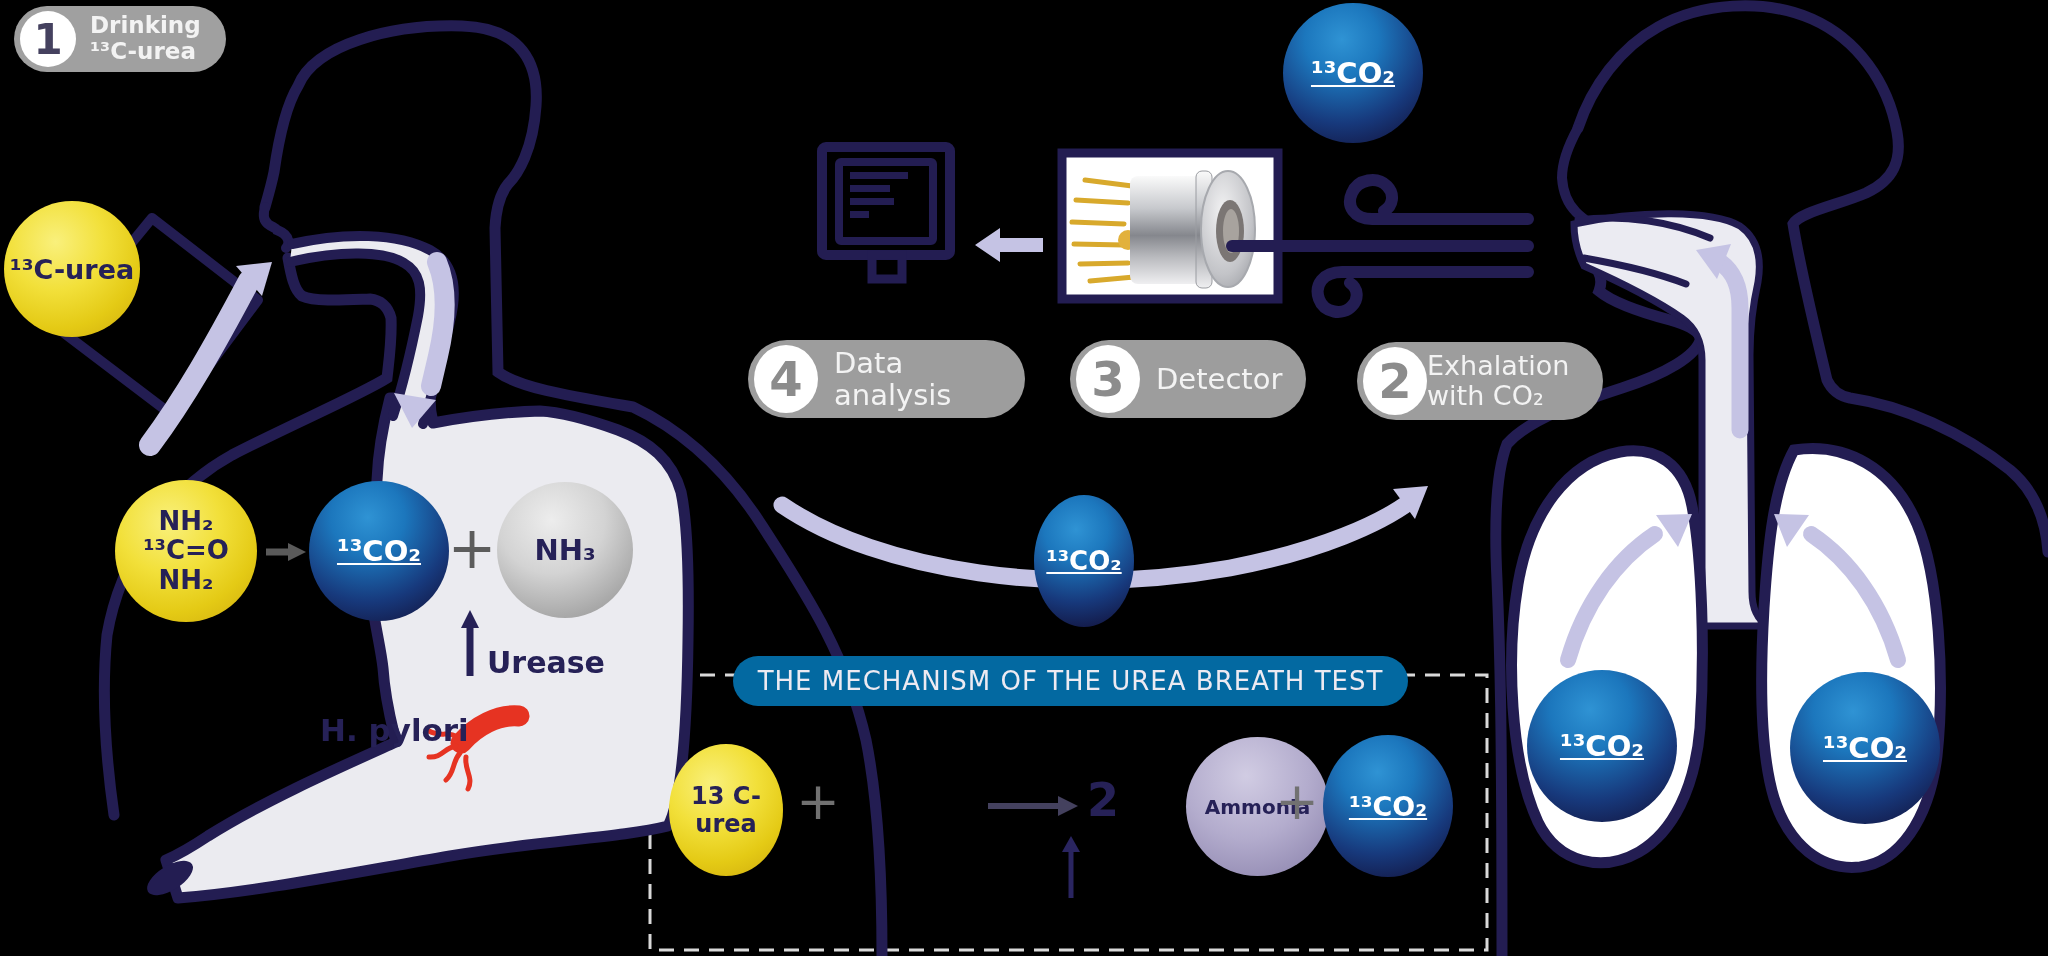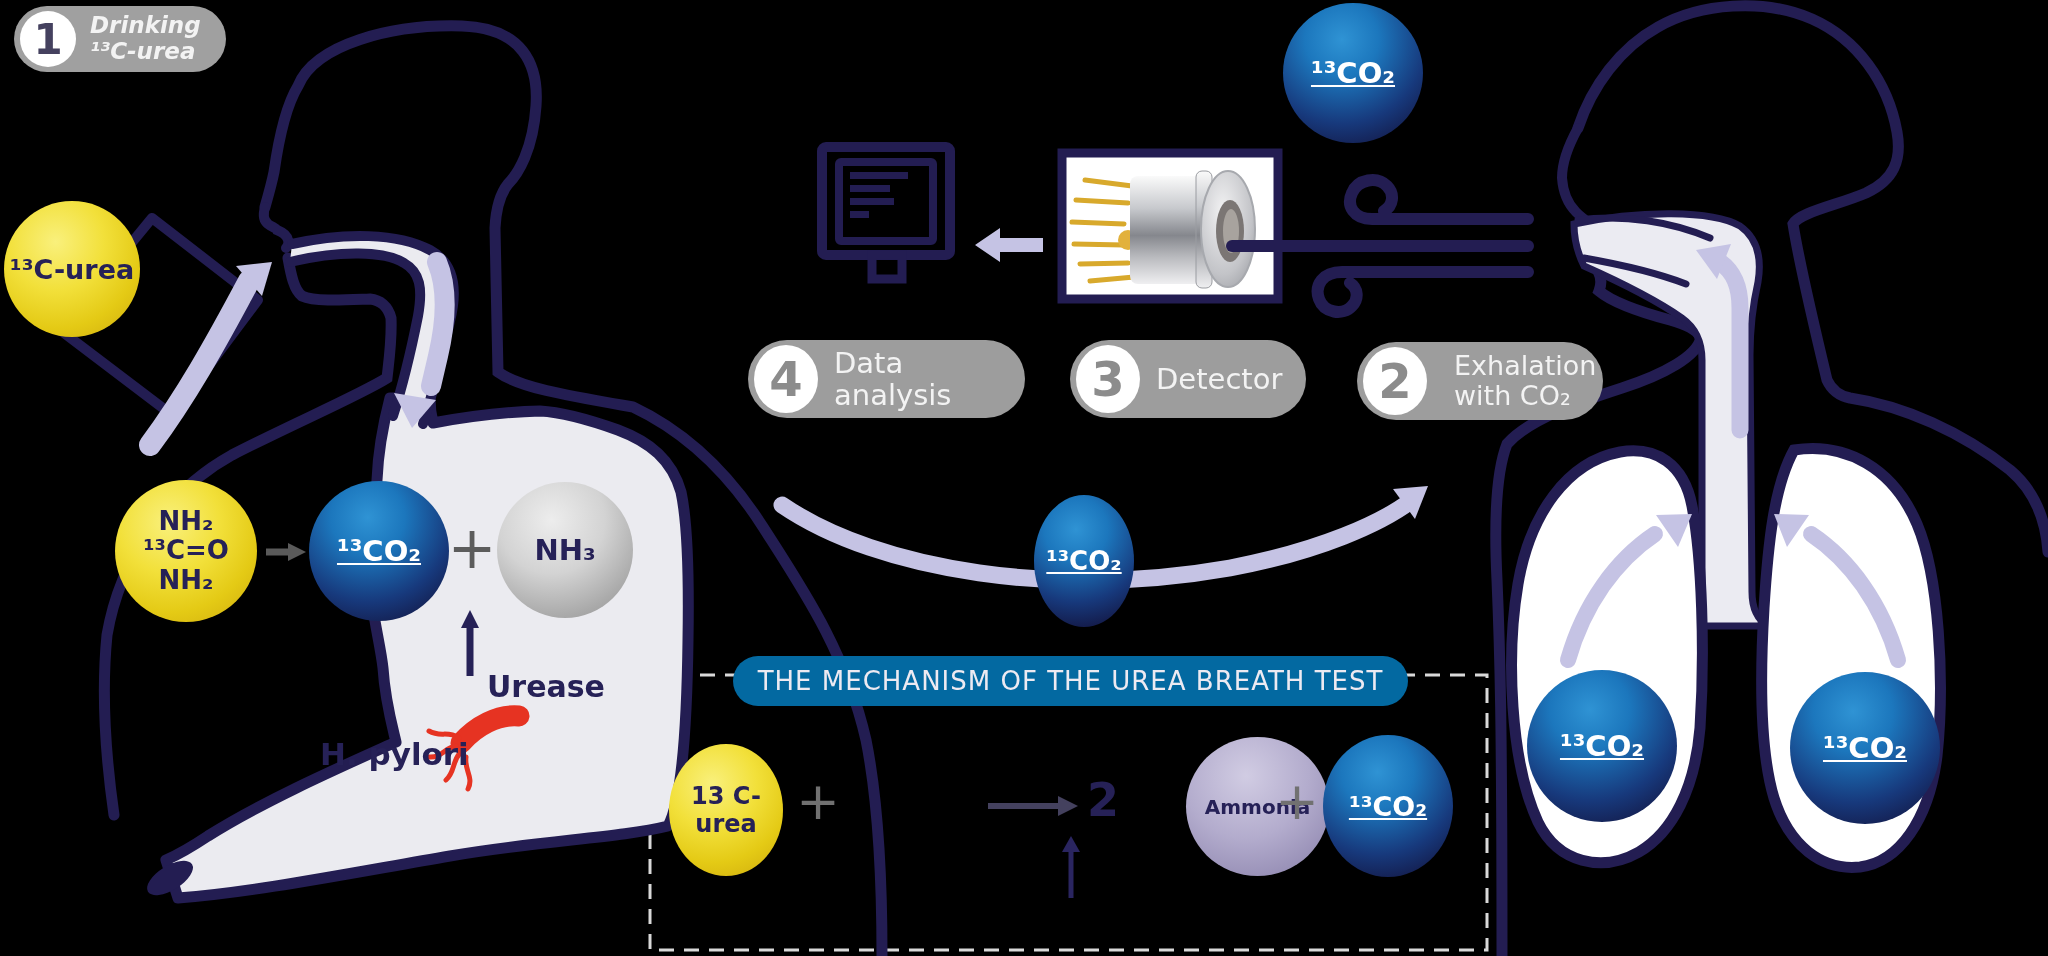--- a/index.html
+++ b/index.html
@@ -12,21 +12,21 @@
   .sph-yellow{background:radial-gradient(circle at 38% 30%, #f9f07c 0%, #f2e03a 38%, #e4ca15 68%, #cda80c 100%);color:#262157;}
   .sph-blue{background:radial-gradient(circle at 42% 26%, #2f93d4 0%, #1c77bd 28%, #17397c 64%, #131540 92%);color:#ffffff;text-decoration:underline;}
   .sph-gray{background:radial-gradient(circle at 40% 28%, #ededed 0%, #d3d3d3 42%, #a9a9a9 76%, #8f8f8f 100%);color:#262157;}
   .sph-water{background:radial-gradient(circle at 45% 32%, #ffffff 0%, #f0f6fd 45%, #dbe8f8 80%, #c9dcf3 100%);color:#262157;}
   .sph-ammonia{background:radial-gradient(circle at 42% 28%, #d1cce3 0%, #b3accd 48%, #968eb5 82%, #8780a7 100%);color:#262157;}
   .pill{position:absolute;background:#9d9d9d;border-radius:39px;display:flex;align-items:center;color:#f3f3f3;}
   .pill .num-circle{background:#ffffff;border-radius:50%;display:flex;align-items:center;justify-content:center;
           font-weight:bold;color:#8c8c8c;flex:0 0 auto;}
   .pill .plabel{font-size:29px;margin-left:16px;line-height:1.12;white-space:pre-line;}
   .prelines{white-space:pre-line;}
-  .navy-label{position:absolute;font-weight:bold;color:#262157;margin-top:24px;}
+  .navy-label{position:absolute;font-weight:bold;color:#262157;}
   #title-pill{position:absolute;left:733px;top:656px;width:675px;height:50px;border-radius:25px;background:#0369a1;
           display:flex;align-items:center;justify-content:center;color:#edeaf2;font-size:26px;letter-spacing:1px;}
   .plus-sign{position:absolute;font-weight:400;display:flex;align-items:center;justify-content:center;}
 </style>
 </head>
 <body>
 
 <div id="canvas">
 
 <svg id="lineart" width="2048" height="956" viewBox="0 0 2048 956">
@@ -135,37 +135,37 @@
   <polygon points="1774,514 1787,547 1809,515" fill="#c5c3e4"></polygon>
 
   <line x1="988" y1="806" x2="1060" y2="806" stroke="#44415e" stroke-width="6"></line>
   <polygon points="1078,806 1058,796 1058,816" fill="#44415e"></polygon>
   <line x1="1071" y1="898" x2="1071" y2="850" stroke="#2a2560" stroke-width="5"></line>
   <polygon points="1071,836 1062,852 1080,852" fill="#2a2560"></polygon>
 </svg>
 
 <div class="pill" style="left:14px;top:6px;width:212px;height:66px;border-radius:33px;background:#a0a0a0;">
   <div class="num-circle" style="width:56px;height:56px;margin-left:6px;font-size:42px;color:#45415f;">1</div>
-  <div class="plabel prelines" style="font-size:23px;font-weight:bold;margin-left:14px;font-style:italic;">Drinking
+  <div class="plabel prelines" style="font-size:23px;font-weight:bold;margin-left:14px;">Drinking
 ¹³C-urea</div>
 </div>
 
 <div class="pill" style="left:748px;top:340px;width:277px;height:78px;">
   <div class="num-circle" style="width:64px;height:68px;margin-left:6px;font-size:48px;">4</div>
   <div class="plabel">Data analysis</div>
 </div>
 
 <div class="pill" style="left:1070px;top:340px;width:236px;height:78px;">
   <div class="num-circle" style="width:64px;height:68px;margin-left:6px;font-size:48px;">3</div>
   <div class="plabel">Detector</div>
 </div>
 
 <div class="pill" style="left:1357px;top:342px;width:246px;height:78px;">
   <div class="num-circle" style="width:64px;height:68px;margin-left:6px;font-size:48px;">2</div>
-  <div class="plabel prelines" style="font-size:27px;margin-left:27px;">Exhalation
+  <div class="plabel prelines" style="font-size:27px;margin-left:0;">Exhalation
 with CO₂</div>
 </div>
 
 <div class="sphere sph-yellow" style="left:4px;top:201px;width:136px;height:136px;font-size:27px;">¹³C-urea</div>
 <div class="sphere sph-yellow prelines" style="left:115px;top:480px;width:142px;height:142px;font-size:26px;line-height:1.12;">NH₂
 ¹³C=O
 NH₂</div>
 <div class="sphere sph-blue" style="left:309px;top:481px;width:140px;height:140px;font-size:29px;">¹³CO₂</div>
 <div class="plus-sign" style="left:440px;top:512px;width:64px;height:72px;font-size:58px;color:#5c5c5c;">+</div>
 <div class="sphere sph-gray" style="left:497px;top:482px;width:136px;height:136px;font-size:29px;">NH₃</div>

